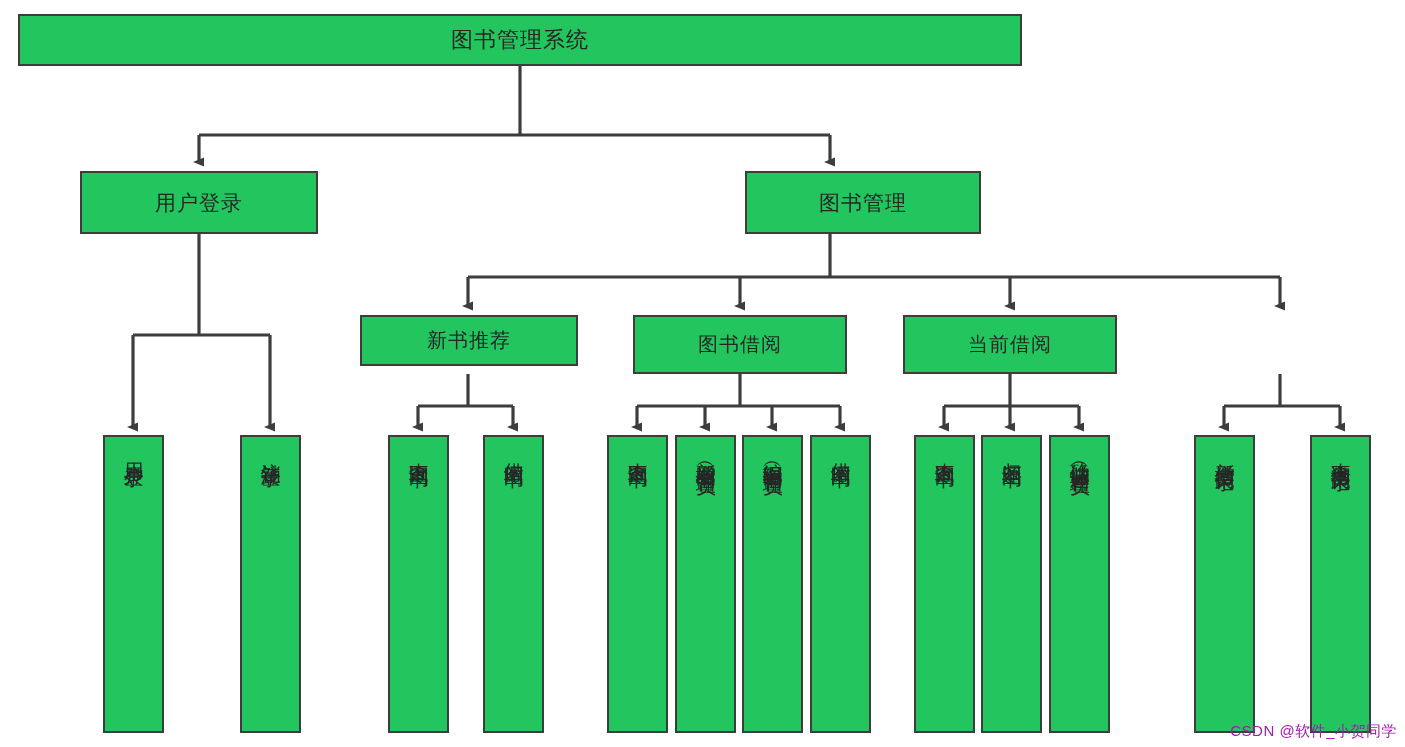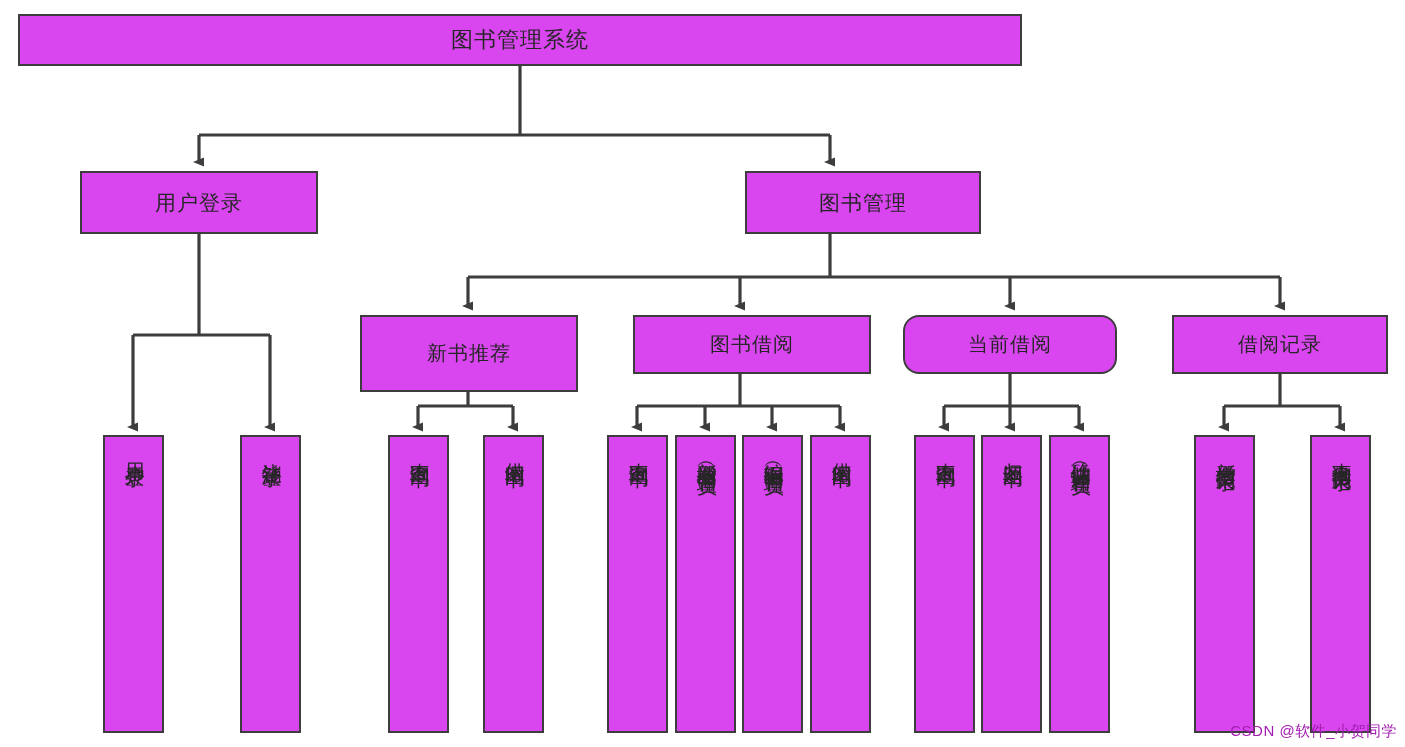--- a/index.html
+++ b/index.html
@@ -9,27 +9,26 @@
     font-family:"Liberation Sans","DejaVu Sans",sans-serif;
     overflow:hidden;
   }
   #canvas{position:relative;width:1405px;height:747px;}
 
   svg#wires{position:absolute;left:0;top:0;width:1405px;height:747px;pointer-events:none;}
 
   .node{
     position:absolute;
     box-sizing:border-box;
-    background:#d946ef;
+    background:#22c55e;
     border:2.5px solid #3d3d3d;
     display:flex;
     align-items:center;
     justify-content:center;
     color:#262626;
-    font-family:Liberation Mono, monospace;
   }
   .node .lbl{
     white-space:nowrap;
     letter-spacing:1px;
   }
 
   .node.root .lbl{font-size:22px;}
   .node.lvl1 .lbl{font-size:21px;}
   .node.lvl2 .lbl{font-size:20px;}
 
@@ -117,31 +116,28 @@
     <span class="lbl">图书管理系统</span>
   </div>
 
   <div class="node lvl1" style="left:80px;top:171px;width:238px;height:63px;">
     <span class="lbl">用户登录</span>
   </div>
   <div class="node lvl1" style="left:712px;top:171px;width:236px;height:63px;margin-left:33px;">
     <span class="lbl">图书管理</span>
   </div>
 
-  <div class="node lvl2" style="left:360px;top:315px;width:218px;height:77px;">
+  <div class="node lvl2" style="left:360px;top:315px;width:218px;height:51px;">
     <span class="lbl">新书推荐</span>
   </div>
-  <div class="node lvl2" style="left:633px;top:315px;width:238px;height:59px;">
+  <div class="node lvl2" style="left:633px;top:315px;width:214px;height:59px;">
     <span class="lbl">图书借阅</span>
   </div>
-  <div class="node lvl2" style="left:903px;top:315px;width:214px;height:59px;border-radius:16px;">
+  <div class="node lvl2" style="left:903px;top:315px;width:214px;height:59px;">
     <span class="lbl">当前借阅</span>
-  </div>
-  <div class="node lvl2" style="left:1172px;top:315px;width:216px;height:59px;">
-    <span class="lbl">借阅记录</span>
   </div>
 
   <div class="node leaf" style="left:103px;top:435px;width:61px;height:298px;">
     <span class="lbl">用户登录</span>
   </div>
   <div class="node leaf" style="left:240px;top:435px;width:61px;height:298px;">
     <span class="lbl">注销登录</span>
   </div>
 
   <div class="node leaf" style="left:388px;top:435px;width:61px;height:298px;">

